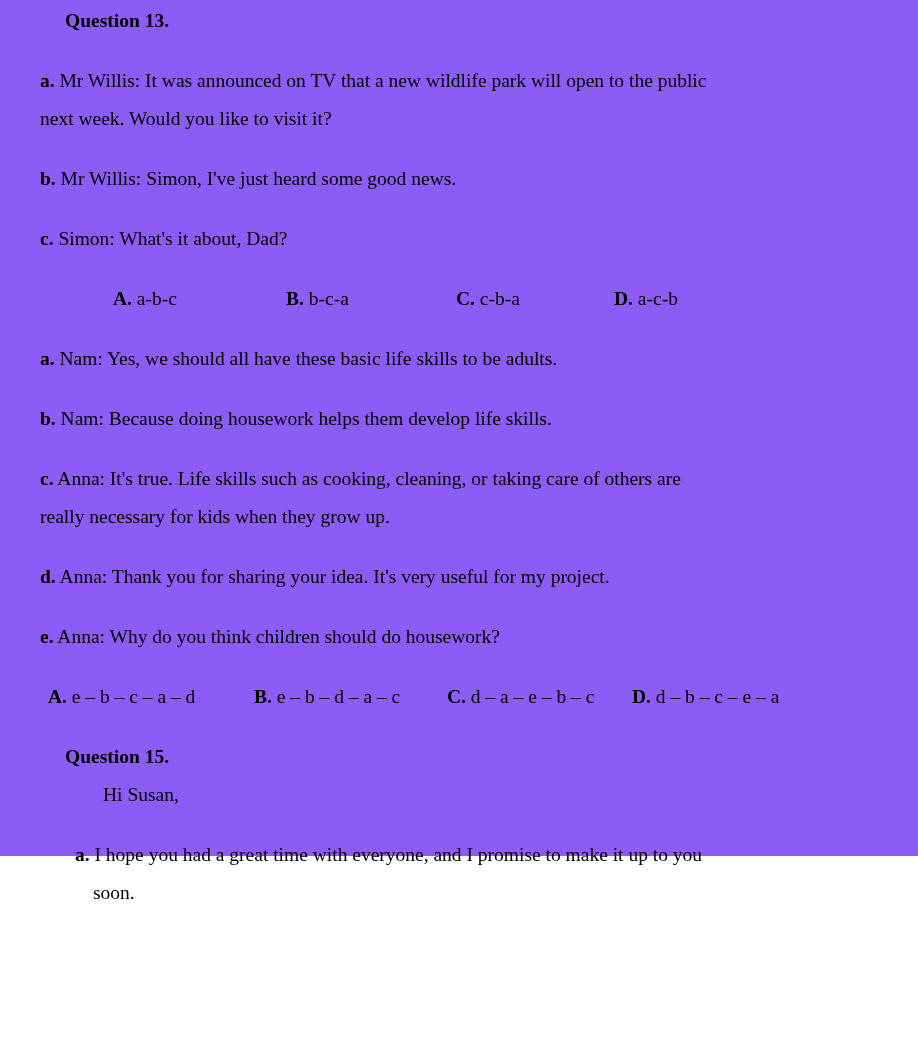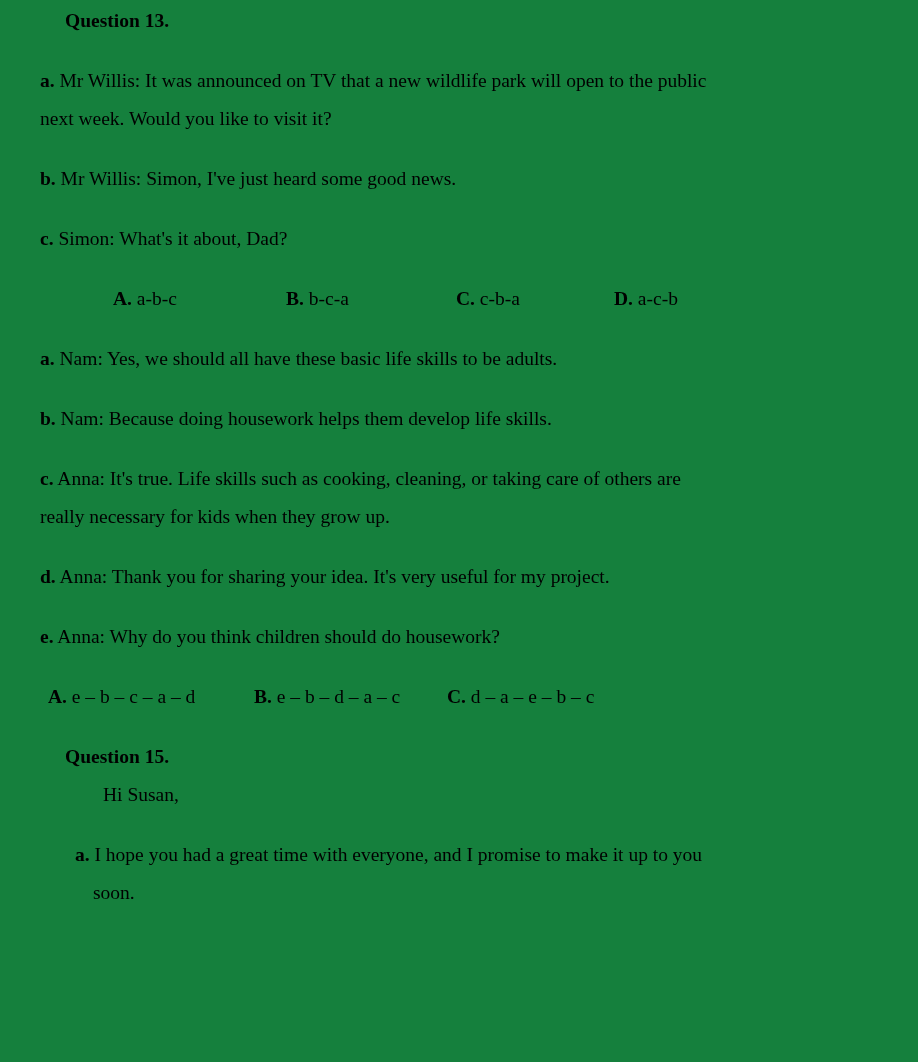--- a/index.html
+++ b/index.html
@@ -4,27 +4,27 @@
 <style>
   * { margin: 0; padding: 0; box-sizing: border-box; }
   html, body {
     width: 918px;
     height: 1062px;
     background: #ffffff;
     overflow: hidden;
   }
   .doc {
     width: 918px;
-    height: 1062px;
+    height: 856px;
     padding: 2px 40px 12px 40px;
     font-family: "Liberation Serif", serif;
     font-size: 19.5px;
     line-height: 38px;
     color: #000000;
-    background: #15803d;
+    background: #8b5cf6;
   }
   .question-heading {
     font-weight: 700;
     margin-left: 25px;
     margin-bottom: 22px;
   }
   .question-heading.tight {
     margin-bottom: 0;
   }
   .para {
@@ -129,20 +129,24 @@
         <span>e – b – c – a – d</span>
       </span>
       <span class="opt" style="left:214px">
         <b class="opt-label">B.</b>
         <span>e – b – d – a – c</span>
       </span>
       <span class="opt" style="left:407px">
         <b class="opt-label">C.</b>
         <span>d – a – e – b – c</span>
       </span>
+      <span class="opt" style="left:592px">
+        <b class="opt-label">D.</b>
+        <span>d – b – c – e – a</span>
+      </span>
     </div>
   </div>
 
   <div>
     <div class="question-heading tight">Question 15.</div>
 
     <p class="salutation">Hi Susan,</p>
 
     <p class="para hanging">
       <b class="item-label">a.</b>

